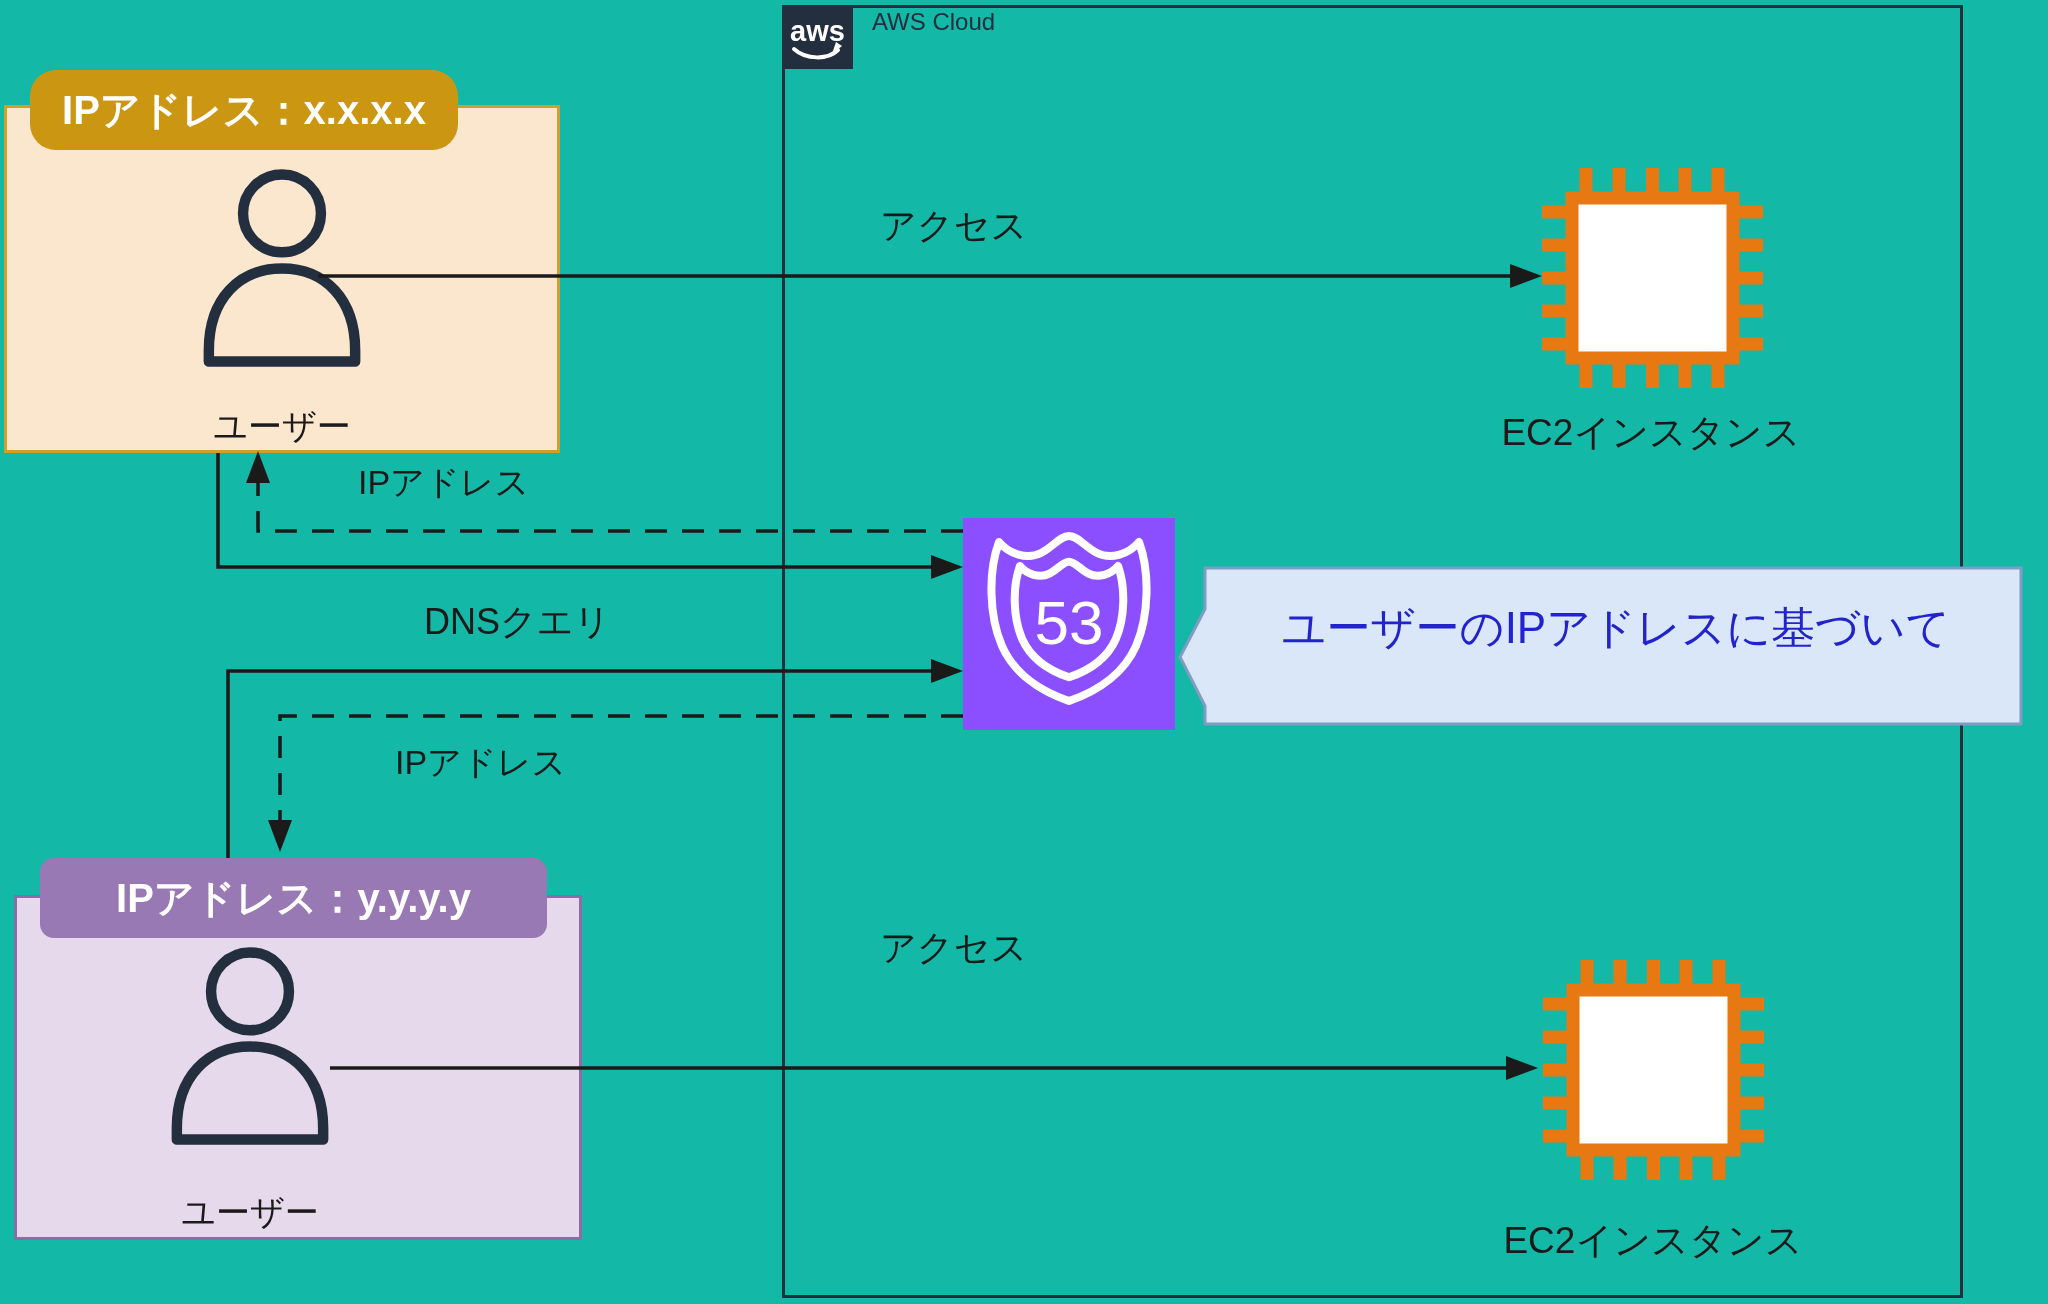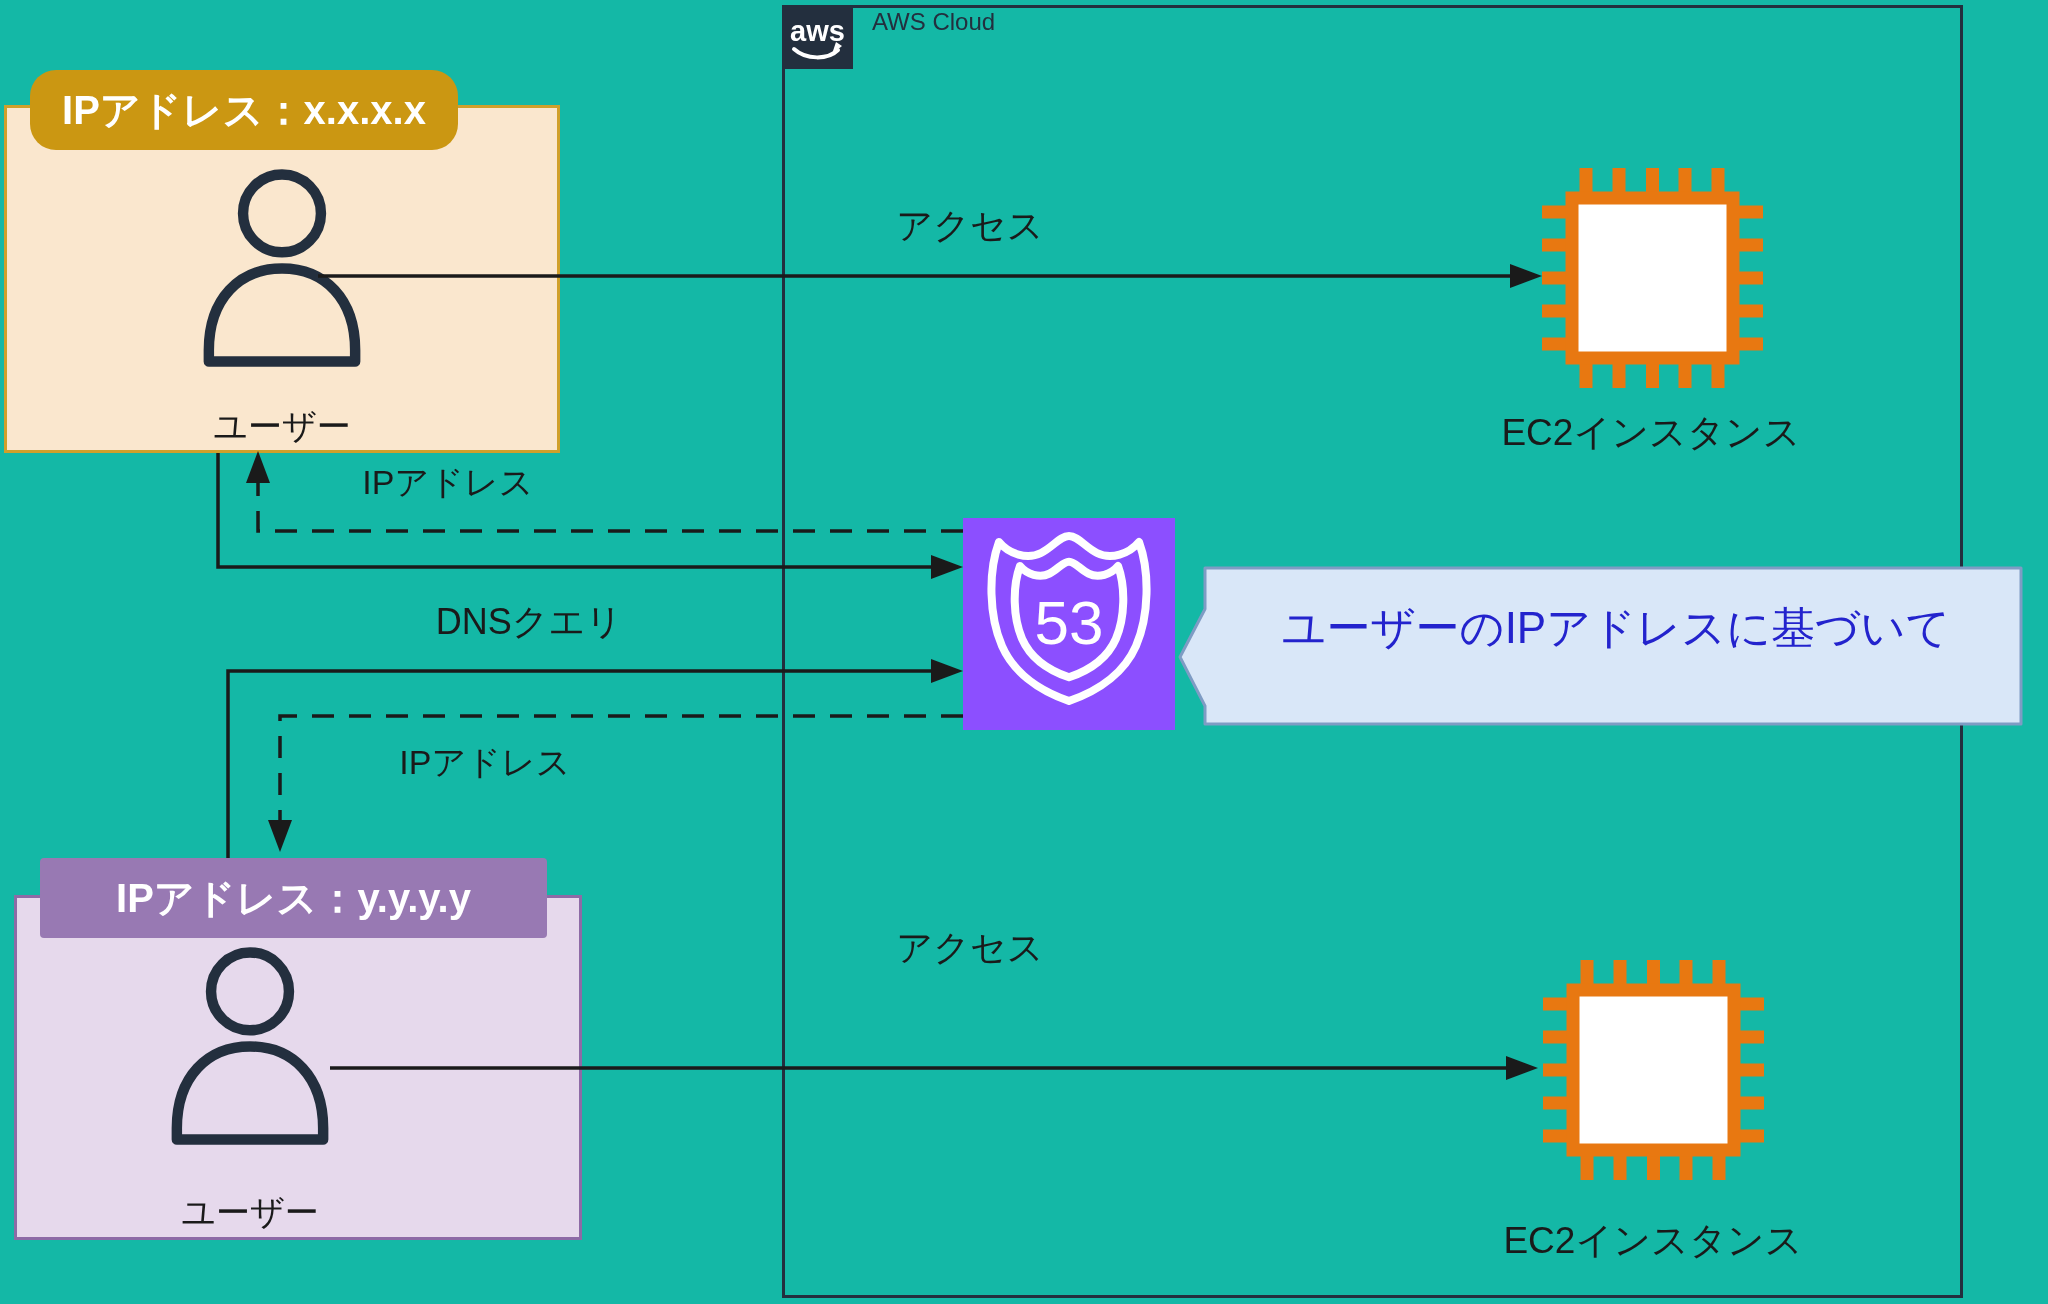--- a/index.html
+++ b/index.html
@@ -14,35 +14,35 @@
 
   
   #group-x-body{left:4px;top:105px;width:556px;height:348px;background:var(--gold_fill);border:3px solid var(--gold_border);box-sizing:border-box;z-index:1}
   #group-x-badge{left:30px;top:70px;width:428px;height:80px;background:var(--gold_badge);border-radius:26px;z-index:2;
                  display:flex;align-items:center;justify-content:center;color:#fff;font-weight:bold;font-size:40px;white-space:nowrap}
   #user-x-icon{left:187px;top:160px;width:190px;height:235px;z-index:2}
   #user-x-label{left:182px;top:404px;width:200px;font-size:34px;text-align:center;z-index:2}
 
   
   #group-y-body{left:14px;top:895px;width:568px;height:345px;background:var(--purple_fill);border:3px solid var(--purple_border);box-sizing:border-box;z-index:1}
-  #group-y-badge{left:40px;top:858px;width:507px;height:80px;background:var(--purple_badge);border-radius:4px;z-index:2;
+  #group-y-badge{left:40px;top:858px;width:507px;height:80px;background:var(--purple_badge);border-radius:14px;z-index:2;
                  display:flex;align-items:center;justify-content:center;color:#fff;font-weight:bold;font-size:40px;white-space:nowrap}
   #user-y-icon{left:155px;top:938px;width:190px;height:235px;z-index:2}
   #user-y-label{left:150px;top:1190px;width:200px;font-size:34px;text-align:center;z-index:2}
 
   
   #r53-icon{left:963px;top:518px;width:212px;height:212px;z-index:2}
   #r53-label{left:916px;top:740px;width:306px;font-size:38px;text-align:center;z-index:2;white-space:nowrap}
   #ec2-top-icon{left:1542px;top:168px;width:221px;height:220px;z-index:2}
   #ec2-top-label{left:1451px;top:408px;width:400px;font-size:37px;text-align:center;z-index:2;white-space:nowrap}
   #ec2-bottom-icon{left:1543px;top:960px;width:221px;height:220px;z-index:2}
   #ec2-bottom-label{left:1453px;top:1216px;width:400px;font-size:37px;text-align:center;z-index:2;white-space:nowrap}
 
   
-  .edge-label{font-size:36px;color:var(--line);text-align:center;z-index:3;white-space:nowrap}
+  .edge-label{font-size:36px;color:var(--line);text-align:left;z-index:3;white-space:nowrap}
   #label-access-top{left:880px;top:202px;width:180px}
   #label-ip-top{left:358px;top:460px;width:180px;font-size:34px}
   #label-dns{left:424px;top:598px;width:210px}
   #label-ip-bottom{left:395px;top:740px;width:180px;font-size:34px}
   #label-access-bottom{left:880px;top:924px;width:180px}
 
   
   #connectors{left:0;top:0;width:2048px;height:1304px;z-index:3;pointer-events:none}
   .solid-line{stroke:var(--line);stroke-width:3.5;fill:none}
   .dashed-line{stroke:var(--line);stroke-width:3.5;fill:none;stroke-dasharray:22 15}

